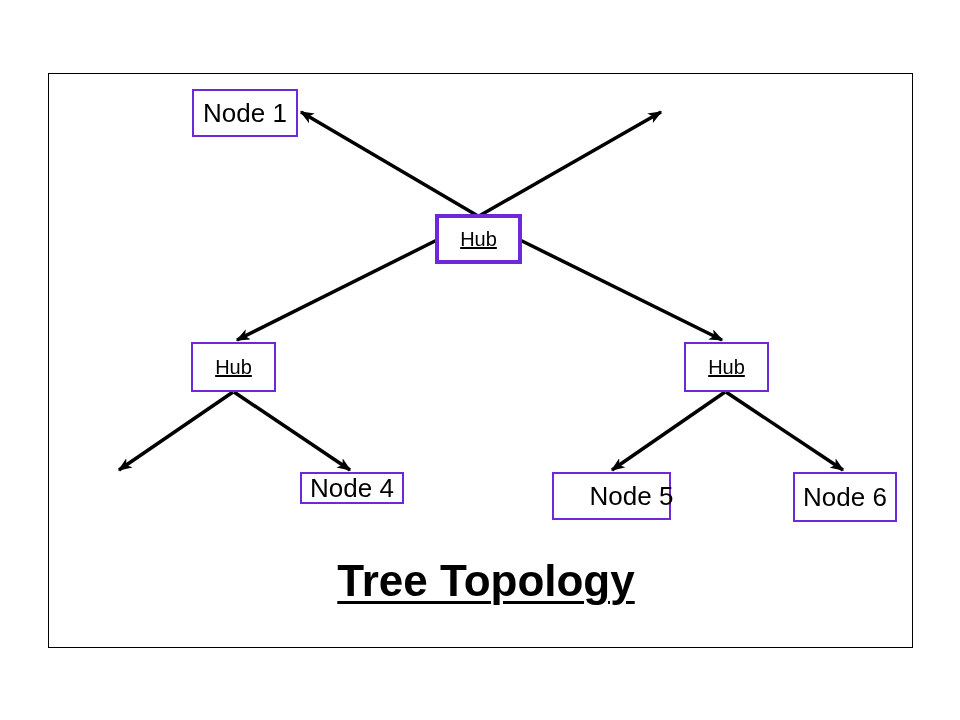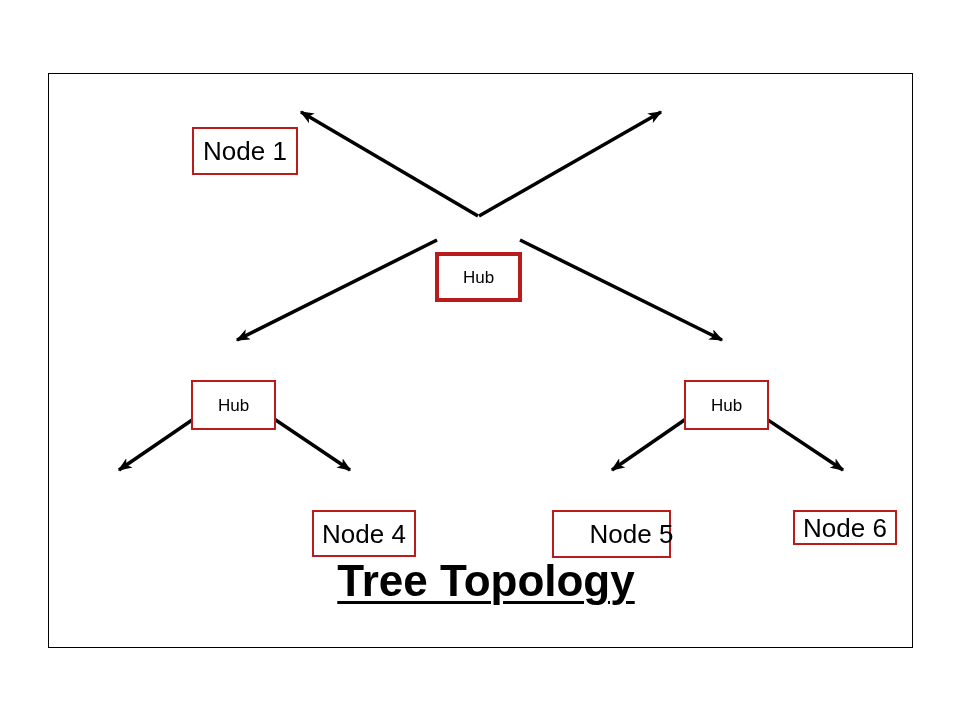--- a/index.html
+++ b/index.html
@@ -1,25 +1,25 @@
 <!DOCTYPE html>
 <html><head>
 <meta charset="utf-8">
 <style>
   html,body{margin:0;padding:0;background:#ffffff;}
   body{width:960px;height:720px;font-family:"Liberation Sans",sans-serif;color:#000;}
   .canvas{position:relative;width:960px;height:720px;background:#ffffff;overflow:hidden;}
   .frame{position:absolute;left:48px;top:73px;width:865px;height:575px;
          border:1.5px solid #000;box-sizing:border-box;background:transparent;}
   .edges{position:absolute;left:0;top:0;width:960px;height:720px;}
-  .box{position:absolute;box-sizing:border-box;background:#ffffff;border:2px solid #b91c1c;
-       display:flex;align-items:center;justify-content:center;margin-top:38px;}
+  .box{position:absolute;box-sizing:border-box;background:#ffffff;border:2px solid #6d28d9;
+       display:flex;align-items:center;justify-content:center;}
   .box .label{font-size:26px;line-height:1;white-space:nowrap;}
   .hub{border-width:2.5px;}
-  .hub .label{font-size:17px;}
+  .hub .label{font-size:20px;text-decoration:underline;}
   .hub-root{border-width:4px;}
   .title{position:absolute;left:0;top:557px;width:960px;text-align:center;
          font-size:44px;font-weight:700;line-height:48px;
          text-decoration:underline;text-decoration-thickness:3px;text-underline-offset:5px;padding-left:6px;}
 </style>
 </head>
 <body>
 
 <div class="canvas">
 
@@ -52,27 +52,27 @@
 
   <div class="box hub" style="left:191px;top:342px;width:85px;height:50px;">
     <span class="label">Hub</span>
   </div>
 
   <div class="box hub" style="left:684px;top:342px;width:85px;height:50px;">
     <span class="label">Hub</span>
   </div>
 
 
-  <div class="box node" style="left:312px;top:472px;width:104px;height:47px;">
+  <div class="box node" style="left:300px;top:472px;width:104px;height:32px;">
     <span class="label">Node 4</span>
   </div>
 
   <div class="box node" style="left:552px;top:472px;width:119px;height:48px;padding-left:40px;">
     <span class="label">Node 5</span>
   </div>
 
-  <div class="box node" style="left:793px;top:472px;width:104px;height:35px;">
+  <div class="box node" style="left:793px;top:472px;width:104px;height:50px;">
     <span class="label">Node 6</span>
   </div>
 
   <div class="title">Tree Topology</div>
 
 </div>
 
 </body></html>

